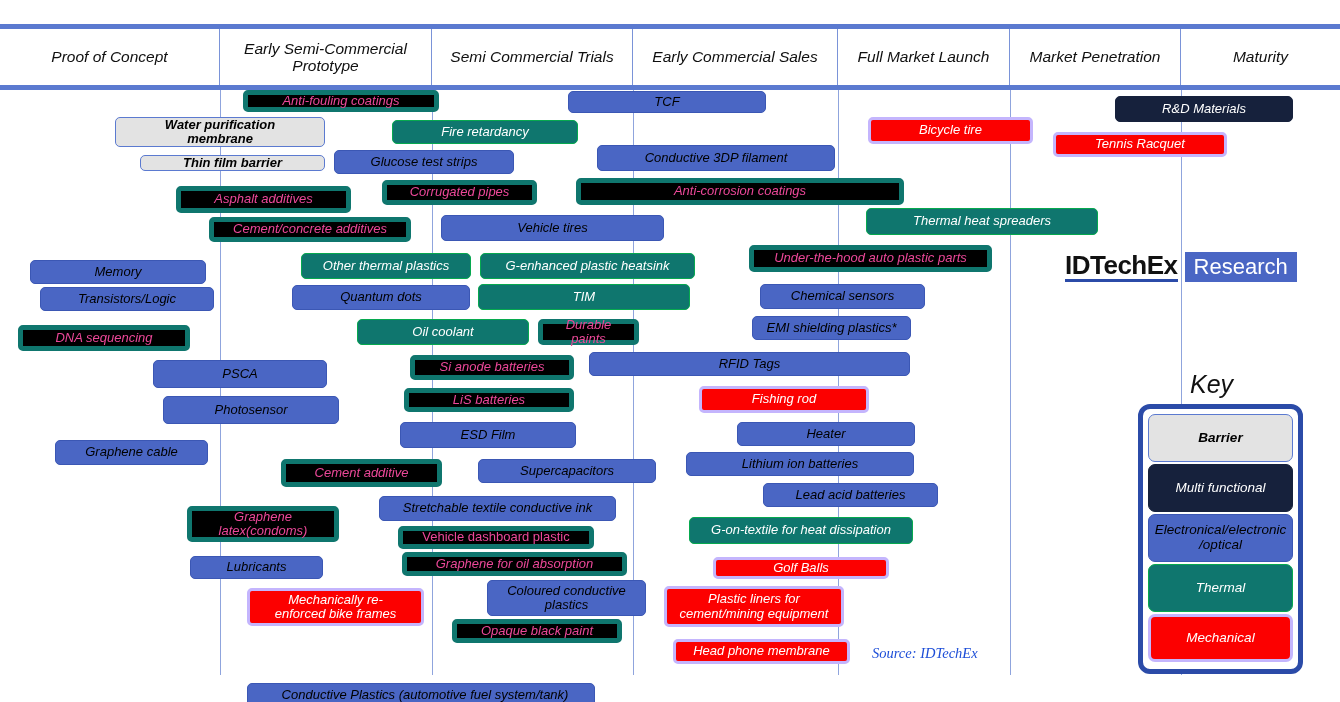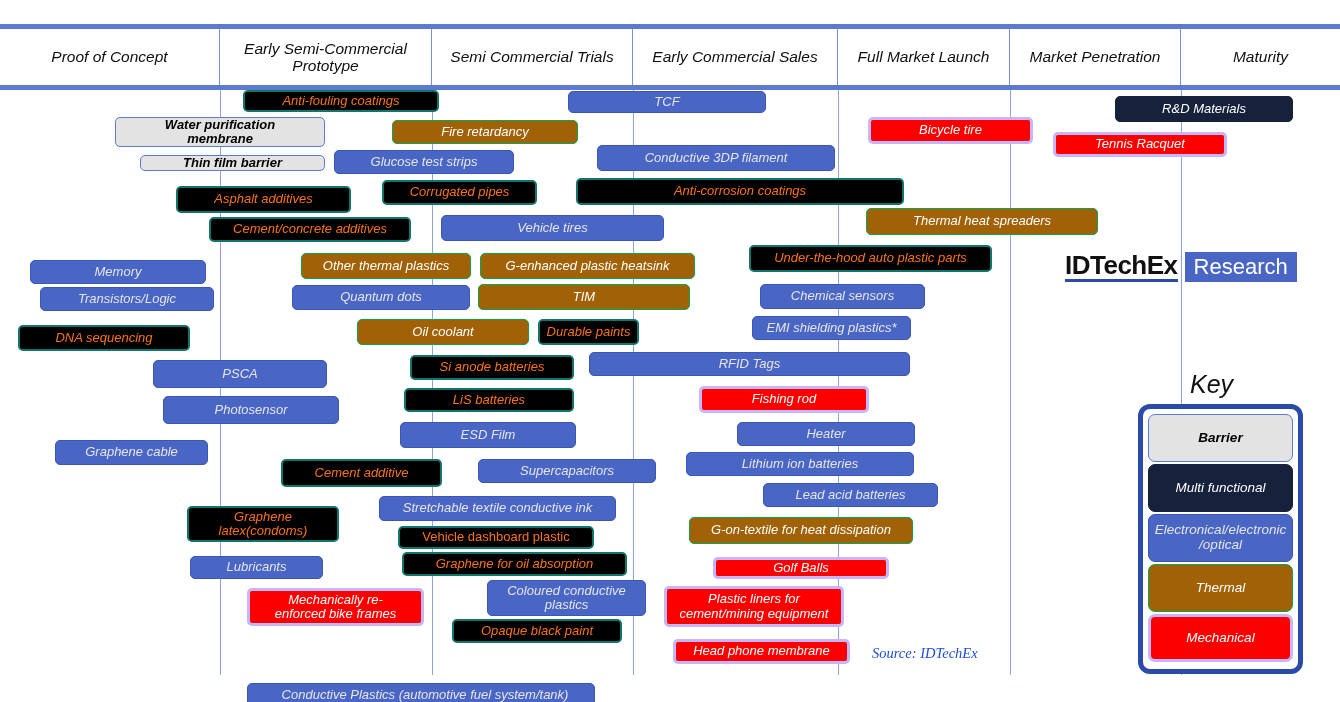--- a/index.html
+++ b/index.html
@@ -31,23 +31,23 @@
   
   .bar{
     position:absolute;box-sizing:border-box;
     display:flex;align-items:center;justify-content:center;
     text-align:center;font-style:italic;font-size:13px;
     line-height:1.08;border-radius:5px;padding:0 5px;
     white-space:pre-line;
   }
   .c-barrier{background:#e3e3e3;border:1px solid #5b7ad0;color:#000;font-weight:bold;font-style:italic;}
   .c-multi{background:#16213c;border:1px solid #16213c;color:#fff;}
-  .c-black{background:#000000;border:2px solid #0f766e;color:#f97316;}
-  .c-elec{background:#4a66c4;border:1px solid #3b57b4;color:#e5e5e5;}
-  .c-thermal{background:#a16207;border:1px solid #07a94f;color:#ffffff;}
+  .c-black{background:#000000;border:5px solid #0f766e;color:#ec4899;}
+  .c-elec{background:#4a66c4;border:1px solid #3b57b4;color:#000000;}
+  .c-thermal{background:#0f766e;border:1px solid #07a94f;color:#ffffff;}
   .c-mech{background:#fc0000;border:3px solid #c4b5fd;color:#ffffff;}
   .nonital{font-style:normal;}
 
   
   #logo{position:absolute;left:1065px;top:252px;height:30px;display:flex;align-items:stretch;}
   #logo .wordmark{
     font-size:26px;font-weight:bold;color:#111;letter-spacing:-0.5px;
     display:flex;align-items:center;border-bottom:3px solid #2b4ba8;padding-bottom:1px;
   }
   #logo .research{

